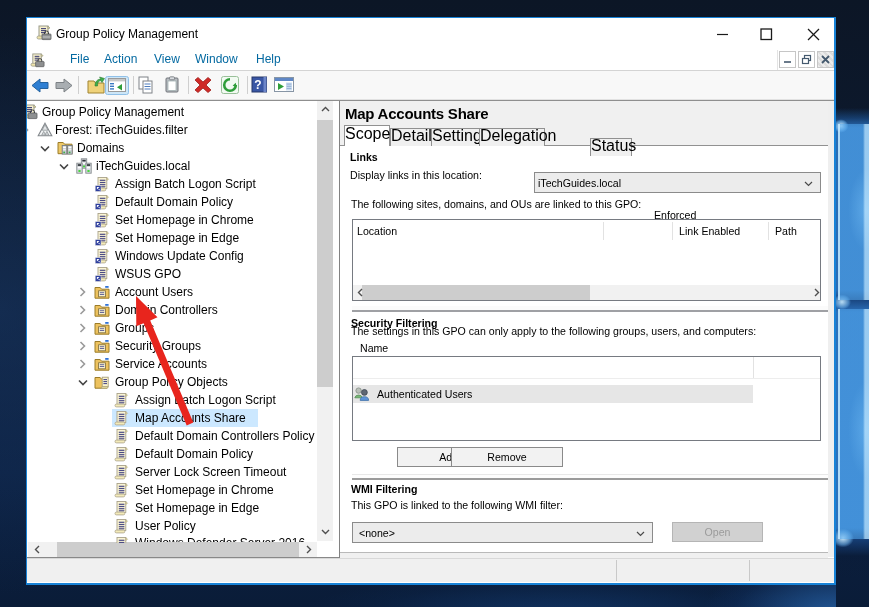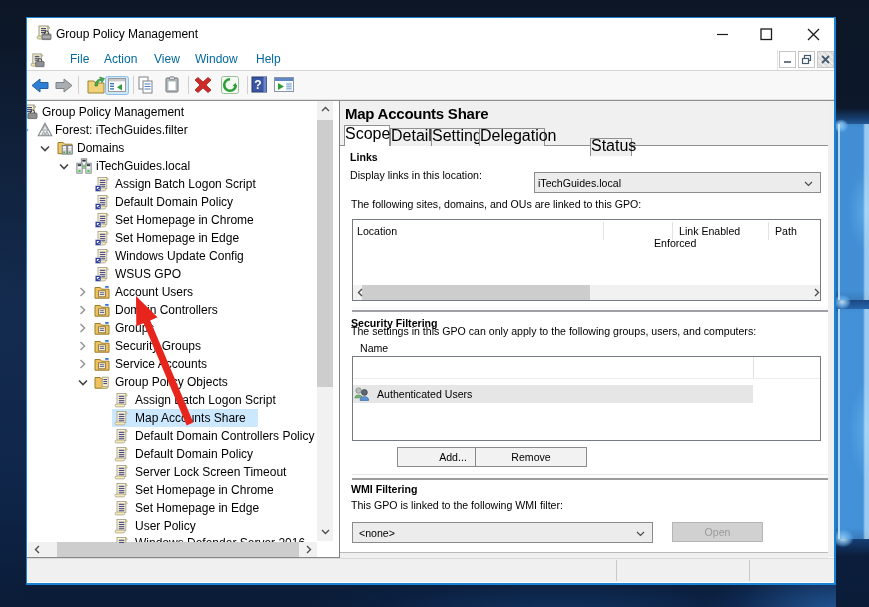--- a/index.html
+++ b/index.html
@@ -448,21 +448,21 @@
     <svg style="position:absolute;right:7px;top:8px;" width="9" height="6">
         <path d="M1 1 L4.5 4.5 L8 1" stroke="#4a4a4a" stroke-width="1.2" fill="none"></path>
       </svg>
   </div>
   <div class="abs rp-label" style="left:324px;top:180px;">The following sites, domains, and OUs are linked to this GPO:</div>
 
   <div class="abs" style="left:325px;top:201px;width:469px;height:82px;background:#fff;border:1px solid #767a81;box-sizing:border-box;">
     
   </div>
   <div class="abs rp-label" style="left:330px;top:207px;">Location</div>
-  <div class="abs rp-label" style="left:583px;top:219px;padding-left:44px;">Enforced</div>
+  <div class="abs rp-label" style="left:583px;top:191px;padding-left:44px;">Enforced</div>
   <div class="abs rp-label" style="left:652px;top:207px;">Link Enabled</div>
   <div class="abs rp-label" style="left:748px;top:207px;">Path</div>
   <div class="abs" style="left:576px;top:204px;width:1px;height:18px;background:#e2e2e2;"></div>
   <div class="abs" style="left:645px;top:204px;width:1px;height:18px;background:#e2e2e2;"></div>
   <div class="abs" style="left:741px;top:204px;width:1px;height:18px;background:#e2e2e2;"></div>
 
   <div class="abs sbtrack" style="left:326px;top:267px;width:467px;height:15px;"></div>
   <div class="abs sbthumb" style="left:335px;top:267px;width:228px;height:15px;"></div>
   <svg class="abs" style="left:330px;top:270px;" width="6" height="9">
       <path d="M5 1 L1.5 4.5 L5 8" stroke="#4f4f4f" stroke-width="1.4" fill="none"></path>
@@ -479,21 +479,21 @@
   <div class="abs rp-label" style="left:333px;top:324px;">Name</div>
   <div class="abs" style="left:726px;top:339px;width:1px;height:22px;background:#e2e2e2;"></div>
   <div class="abs" style="left:326px;top:360px;width:467px;height:1px;background:#ededed;"></div>
   <div class="abs" style="left:326px;top:367px;width:400px;height:18px;background:#e6e6e6;"></div>
   <svg class="abs" style="left:327px;top:368px;" width="16" height="16">
       <use href="#sym-users"></use>
     </svg>
   <div class="abs rp-label" style="left:350px;top:370px;">Authenticated Users</div>
 
   <div class="btn" style="left:325px;top:429px;width:112px;height:20px;background:#f2f2f2;border:1px solid #8a8a8a;line-height:18px;margin-left:45px;">Add...</div>
-  <div class="btn" style="left:448px;top:429px;width:112px;height:20px;background:#f2f2f2;border:1px solid #8a8a8a;line-height:18px;">Remove</div>
+  <div class="btn" style="left:424px;top:429px;width:112px;height:20px;background:#f2f2f2;border:1px solid #8a8a8a;line-height:18px;">Remove</div>
 
   <div class="abs" style="left:325px;top:456px;width:476px;height:6px;background:linear-gradient(#e8e8e8 0,#e8e8e8 1px,#fdfdfd 1px,#fdfdfd 4px,#9b9b9b 4px,#9b9b9b 6px);"></div>
 
   <div class="abs rp-label rp-bold" style="left:324px;top:465px;">WMI Filtering</div>
   <div class="abs rp-label" style="left:324px;top:481px;">This GPO is linked to the following WMI filter:</div>
   <div class="abs" style="left:325px;top:504px;width:301px;height:21px;background:#ececec;border:1px solid #8b8b8b;box-sizing:border-box;">
     <span style="position:absolute;left:6px;top:4px;font-size:10.6px;">&lt;none&gt;</span>
     <svg style="position:absolute;right:7px;top:8px;" width="9" height="6">
         <path d="M1 1 L4.5 4.5 L8 1" stroke="#4a4a4a" stroke-width="1.2" fill="none"></path>
       </svg>

